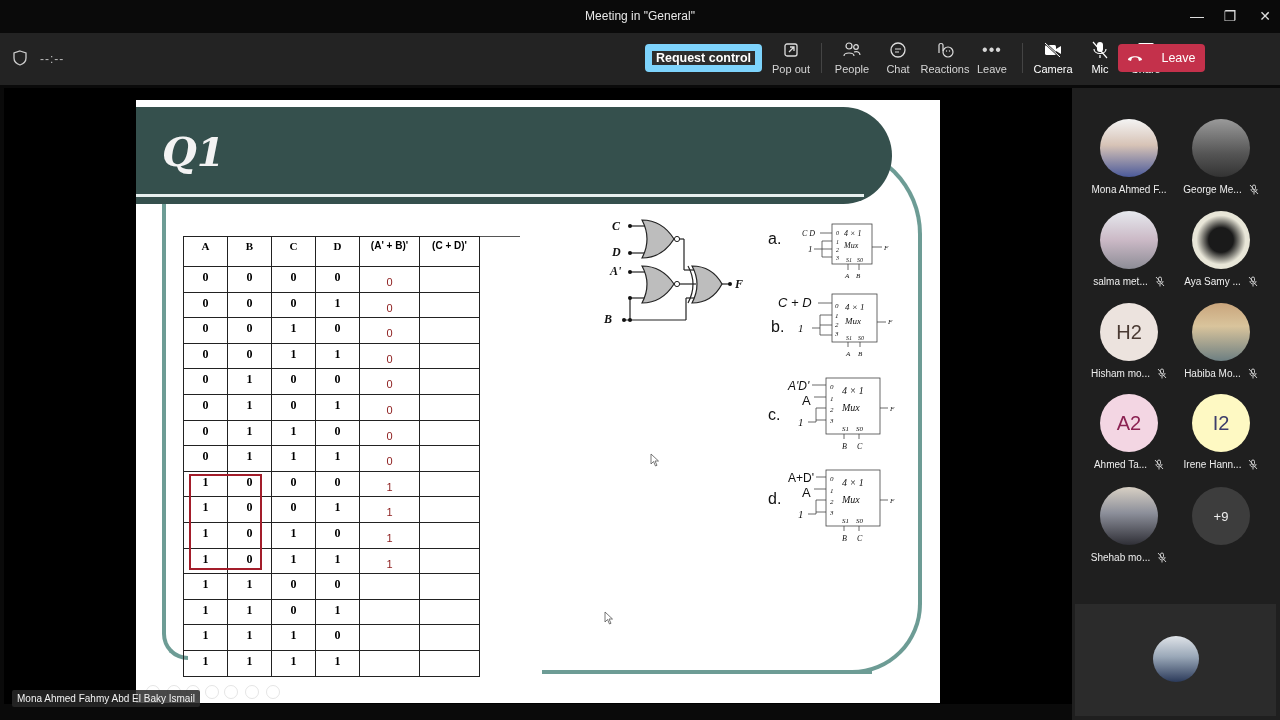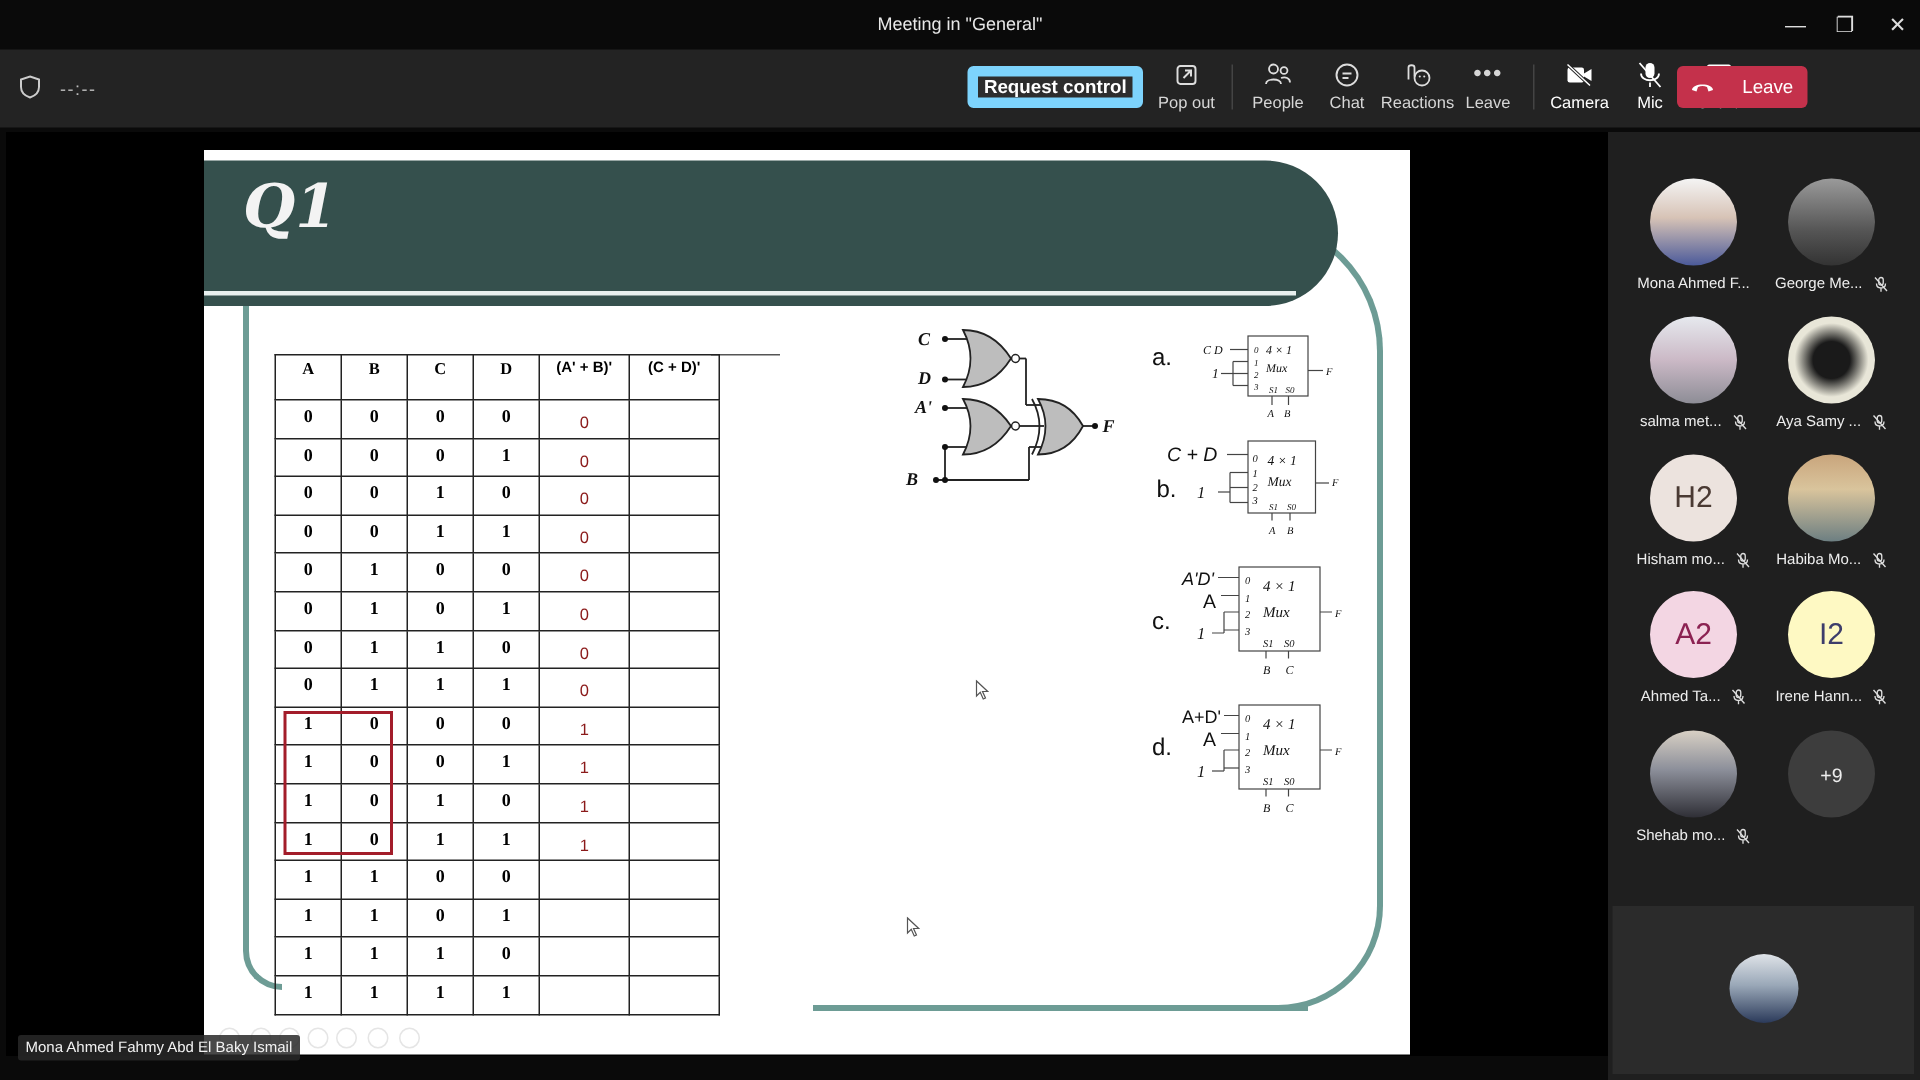--- a/index.html
+++ b/index.html
@@ -14,21 +14,21 @@
   .tbtn { position: absolute; top: 6px; width: 50px; height: 40px; display: flex; flex-direction: column; align-items: center; color: #d6d6d6; }
   .tbtn .ic { height: 22px; display: flex; align-items: center; justify-content: center; }
   .tbtn .lb { font-size: 11px; margin-top: 2px; white-space: nowrap; }
   .tbtn.bright .lb { color: #fff; }
   .sep { position: absolute; top: 10px; width: 1px; height: 30px; background: #444; }
   .leave { position: absolute; left: 1118px; top: 11px; width: 87px; height: 28px; border-radius: 4px; background: #c4314b; display: flex; align-items: center; justify-content: center; font-size: 12.5px; color: #fff; gap: 18px; }
   .stage { position: absolute; left: 4px; top: 88px; width: 1068px; height: 616px; background: #000; }
   .slide { position: absolute; left: 136px; top: 100px; width: 804px; height: 603px; background: #fff; overflow: hidden; }
   .banner { position: absolute; left: 0; top: 7px; width: 756px; height: 97px; background: #35504d; border-radius: 0 50px 50px 0; }
   .banner-line { position: absolute; left: 0; top: 94px; width: 728px; height: 3px; background: #e8f0ef; }
-  .q1 { position: absolute; left: 26px; top: 14px; font-family: "DejaVu Serif", serif; font-style: italic; font-weight: bold; font-size: 40px; color: #f3f3f3; }
+  .q1 { position: absolute; left: 26px; top: 28px; font-family: "DejaVu Serif", serif; font-style: italic; font-weight: bold; font-size: 40px; color: #f3f3f3; }
   .question { position: absolute; left: 50px; top: 110px; font-size: 17px; font-weight: bold; color: #111; }
   .qline { position: absolute; left: 338px; top: 136px; width: 46px; height: 1px; background: #555; }
   table.tt { position: absolute; left: 47px; top: 136px; border-collapse: collapse; font-family: "Liberation Serif", serif; font-weight: bold; font-size: 12px; color: #000; }
   table.tt td, table.tt th { border: 1.4px solid #222; width: 44px; height: 25.6px; text-align: center; vertical-align: top; padding-top: 3px; }
   table.tt th { height: 30px; font-size: 11px; }
   table.tt th.w { width: 60px; font-family: "Liberation Sans", sans-serif; font-size: 10px; }
   table.tt td.w { width: 60px; }
   table.tt td.f { font-family: "Liberation Sans", sans-serif; font-weight: normal; color: #8b1a1a; font-size: 11px; padding-top: 9px; }
   .redbox { position: absolute; left: 53px; top: 374px; width: 73px; height: 96px; border: 2.5px solid #a31d2a; }
   .frame-right { position: absolute; left: 690px; top: 44px; width: 96px; height: 530px; border: 4px solid #6d9c95; border-left: none; border-radius: 0 90px 70px 0; }

